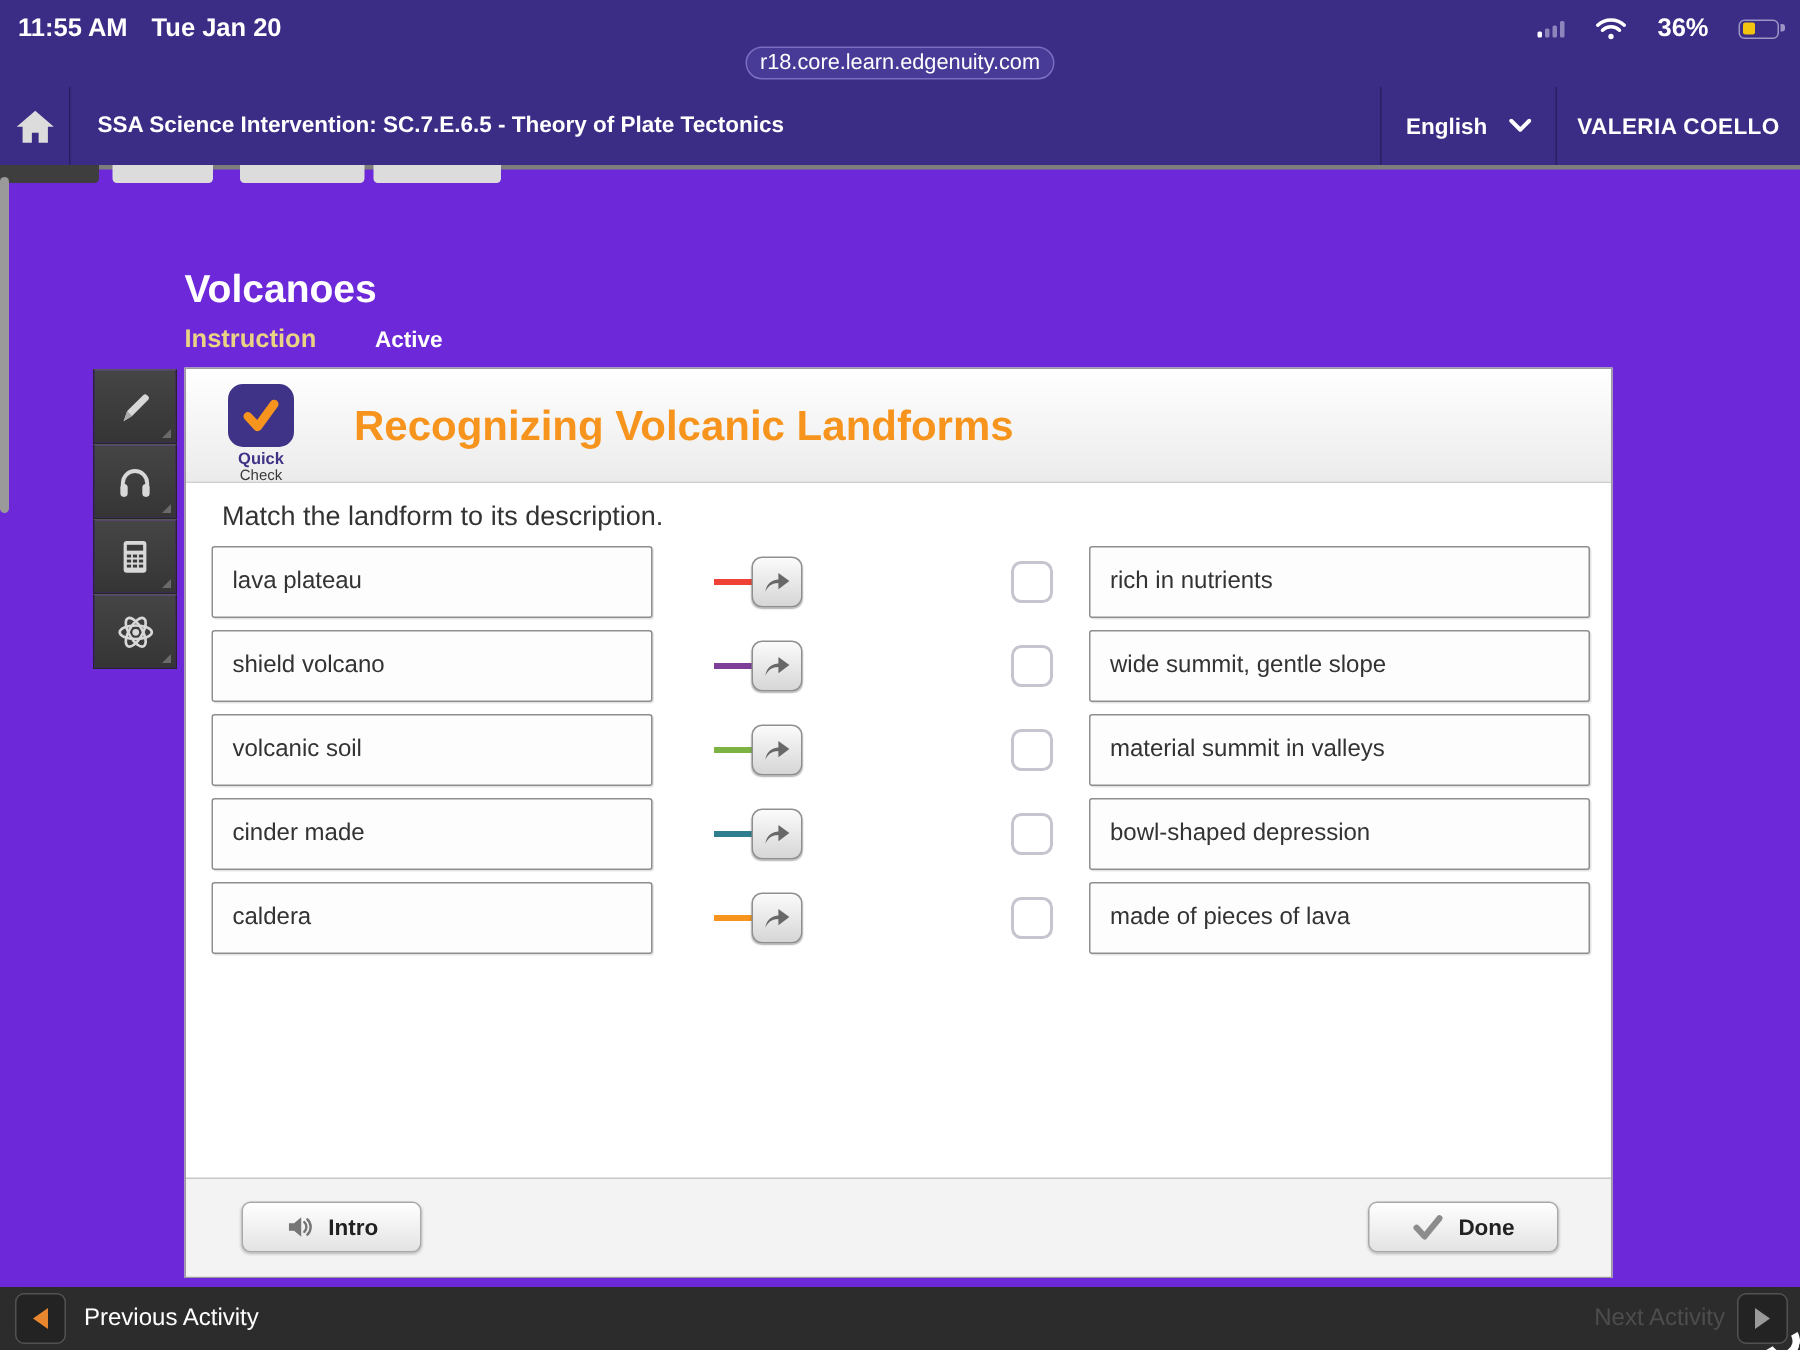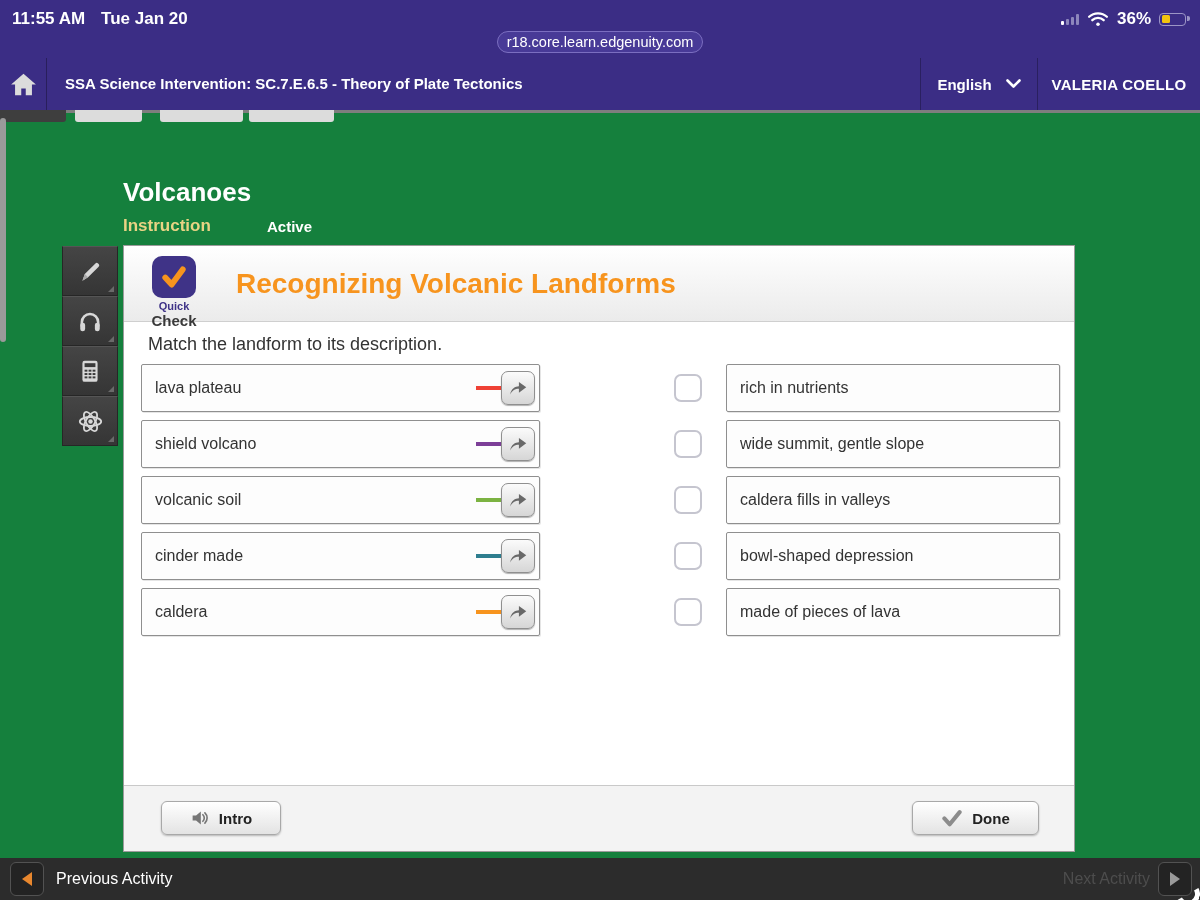--- a/index.html
+++ b/index.html
@@ -1,22 +1,22 @@
 <!DOCTYPE html>
 <html><head>
 <meta charset="utf-8">
 <style>
   * { margin:0; padding:0; box-sizing:border-box; }
   body { font-family:"Liberation Sans", sans-serif; background:#000; }
-  .screen { position:relative; width:1200px; height:900px; background:#15803d; overflow:hidden; font-family:"Liberation Sans", sans-serif; }
+  .screen { position:relative; width:1200px; height:900px; background:#6d28d9; overflow:hidden; font-family:"Liberation Sans", sans-serif; }
 
   
   .top-header { position:absolute; top:0; left:0; width:100%; height:110px; background:#3b2d85; }
   .status-left { position:absolute; top:9px; left:12px; color:#fff; font-size:17px; font-weight:600; display:flex; gap:16px; }
-  .status-right { position:absolute; top:9px; right:14px; display:flex; align-items:center; gap:8px; color:#fff; }
+  .status-right { position:absolute; top:9px; right:14px; display:flex; align-items:center; gap:20px; color:#fff; }
   .signal { display:flex; align-items:flex-end; gap:2px; height:11px; }
   .signal i { display:block; width:3px; border-radius:1px; background:#8d86bc; }
   .signal i:nth-child(1){ height:4px; background:#fff; }
   .signal i:nth-child(2){ height:6px; }
   .signal i:nth-child(3){ height:8px; }
   .signal i:nth-child(4){ height:11px; }
   .batt-pct { font-size:17px; font-weight:600; }
   .battery { position:relative; width:27px; height:13px; border:1.5px solid #9c95c6; border-radius:4px; }
   .battery-fill { position:absolute; left:1.5px; top:1.5px; bottom:1.5px; width:8px; background:#f2c40f; border-radius:1.5px; }
   .battery-tip { position:absolute; right:-4.5px; top:2.5px; width:2.5px; height:5px; background:#9c95c6; border-radius:0 2px 2px 0; }
@@ -32,41 +32,41 @@
   .seg { position:absolute; top:110px; height:12px; border-radius:0 0 3px 3px; }
   .seg-dark { left:0; width:66px; background:#3e3e3e; }
   .seg-a { left:75px; width:67px; background:#dcdcdc; }
   .seg-b { left:160px; width:83px; background:#dcdcdc; }
   .seg-c { left:249px; width:85px; background:#dcdcdc; }
   .left-scroll { position:absolute; top:118px; left:0; width:6px; height:224px; background:#9a9a9a; border-radius:3px; }
 
   
   .lesson-title { position:absolute; top:177px; left:123px; color:#fff; font-size:26px; font-weight:bold; }
   .tab-instruction { position:absolute; top:216px; left:123px; color:#e9d384; font-size:17px; font-weight:bold; cursor:pointer; }
-  .tab-active { position:absolute; top:218px; left:267px; color:#fff; font-size:15px; font-weight:bold; cursor:pointer; }
+  .tab-active { position:absolute; top:218px; left:250px; color:#fff; font-size:15px; font-weight:bold; cursor:pointer; }
 
   
   .tool-rail { position:absolute; top:246px; left:62px; width:56px; }
   .tool-btn { position:relative; width:56px; height:50px; background:linear-gradient(#454545,#353535); border:1px solid #262626; border-top-color:#555; display:flex; align-items:center; justify-content:center; cursor:pointer; }
   .tool-btn::after { content:""; position:absolute; right:3px; bottom:3px; border-left:6px solid transparent; border-bottom:6px solid #6a6a6a; }
 
   
   .card { position:absolute; left:123px; top:245px; width:952px; height:607px; background:#fff; border:1px solid #9b9b9b; }
   .card-header { position:absolute; top:0; left:0; right:0; height:76px; background:linear-gradient(#ffffff,#ebebeb); border-bottom:1px solid #cfcfcf; }
   .qc-badge { position:absolute; left:26px; top:10px; width:48px; text-align:center; }
   .qc-icon { width:44px; height:42px; background:#3f3387; border-radius:10px; display:flex; align-items:center; justify-content:center; margin:0 auto; }
   .qc-line1 { color:#3f3387; font-weight:bold; font-size:11px; margin-top:2px; }
-  .qc-line2 { color:#3a3a3a; font-weight:bold; font-size:15px; }
+  .qc-line2 { color:#3a3a3a; font-weight:normal; font-size:10px; }
   .qc-heading { position:absolute; left:112px; top:22px; color:#f7941e; font-size:28px; font-weight:bold; }
   .prompt { position:absolute; left:24px; top:88px; font-size:18px; color:#333; }
 
   .match-row { position:absolute; left:0; width:100%; height:48px; }
   .row-0{ top:118px; } .row-1{ top:174px; } .row-2{ top:230px; } .row-3{ top:286px; } .row-4{ top:342px; }
   .term-box, .desc-box { position:absolute; top:0; height:48px; border:1px solid #8f8f8f; border-radius:2px; background:#fdfdfd; display:flex; align-items:center; padding-left:13px; font-size:16px; color:#333; box-shadow:1px 1px 0 rgba(0,0,0,.1); cursor:pointer; }
-  .term-box { left:17px; width:399px; }
+  .term-box { left:17px; width:294px; }
   .desc-box { left:602px; width:334px; }
   .connector { position:absolute; left:352px; top:22px; width:26px; height:4px; }
   .match-arrow-btn { position:absolute; left:377px; top:7px; width:34px; height:34px; border-radius:7px; border:1px solid #8f8f8f; background:linear-gradient(#fbfbfb,#d6d6d6); display:flex; align-items:center; justify-content:center; box-shadow:0 1px 1px rgba(0,0,0,.3); cursor:pointer; }
   .checkbox { position:absolute; left:550px; top:10px; width:28px; height:28px; border:2px solid #c5c5cf; border-radius:7px; background:#fff; cursor:pointer; }
 
   .card-footer { position:absolute; left:0; right:0; bottom:0; height:66px; background:#f3f3f3; border-top:1px solid #c9c9c9; }
   .soft-btn { position:absolute; top:15px; height:34px; border:1px solid #a8a8a8; border-radius:6px; background:linear-gradient(#ffffff,#e3e3e3); display:flex; align-items:center; justify-content:center; gap:9px; font-weight:bold; font-size:15px; color:#222; box-shadow:0 1px 2px rgba(0,0,0,.25); cursor:pointer; }
   .intro-btn { left:37px; width:120px; }
   .done-btn { right:35px; width:127px; }
 
@@ -223,21 +223,21 @@
 
     <div class="match-row row-2">
       <div class="term-box">volcanic soil</div>
       <div class="connector" style="background: rgb(124, 179, 66);"></div>
       <div class="match-arrow-btn">
         <svg width="22" height="22" viewBox="0 0 24 24">
             <path d="M3.5 19 C4.5 12.5 9 10.3 13 10.1 L13 5.5 L21 11.3 L13 17.2 L13 12.8 C8.6 12.9 5.8 14.6 3.5 19 Z" fill="#686868"></path>
           </svg>
       </div>
       <div class="checkbox"></div>
-      <div class="desc-box">caldera fills in valleys</div>
+      <div class="desc-box">material summit in valleys</div>
     </div>
 
     <div class="match-row row-3">
       <div class="term-box">cinder made</div>
       <div class="connector" style="background: rgb(46, 126, 143);"></div>
       <div class="match-arrow-btn">
         <svg width="22" height="22" viewBox="0 0 24 24">
             <path d="M3.5 19 C4.5 12.5 9 10.3 13 10.1 L13 5.5 L21 11.3 L13 17.2 L13 12.8 C8.6 12.9 5.8 14.6 3.5 19 Z" fill="#686868"></path>
           </svg>
       </div>

